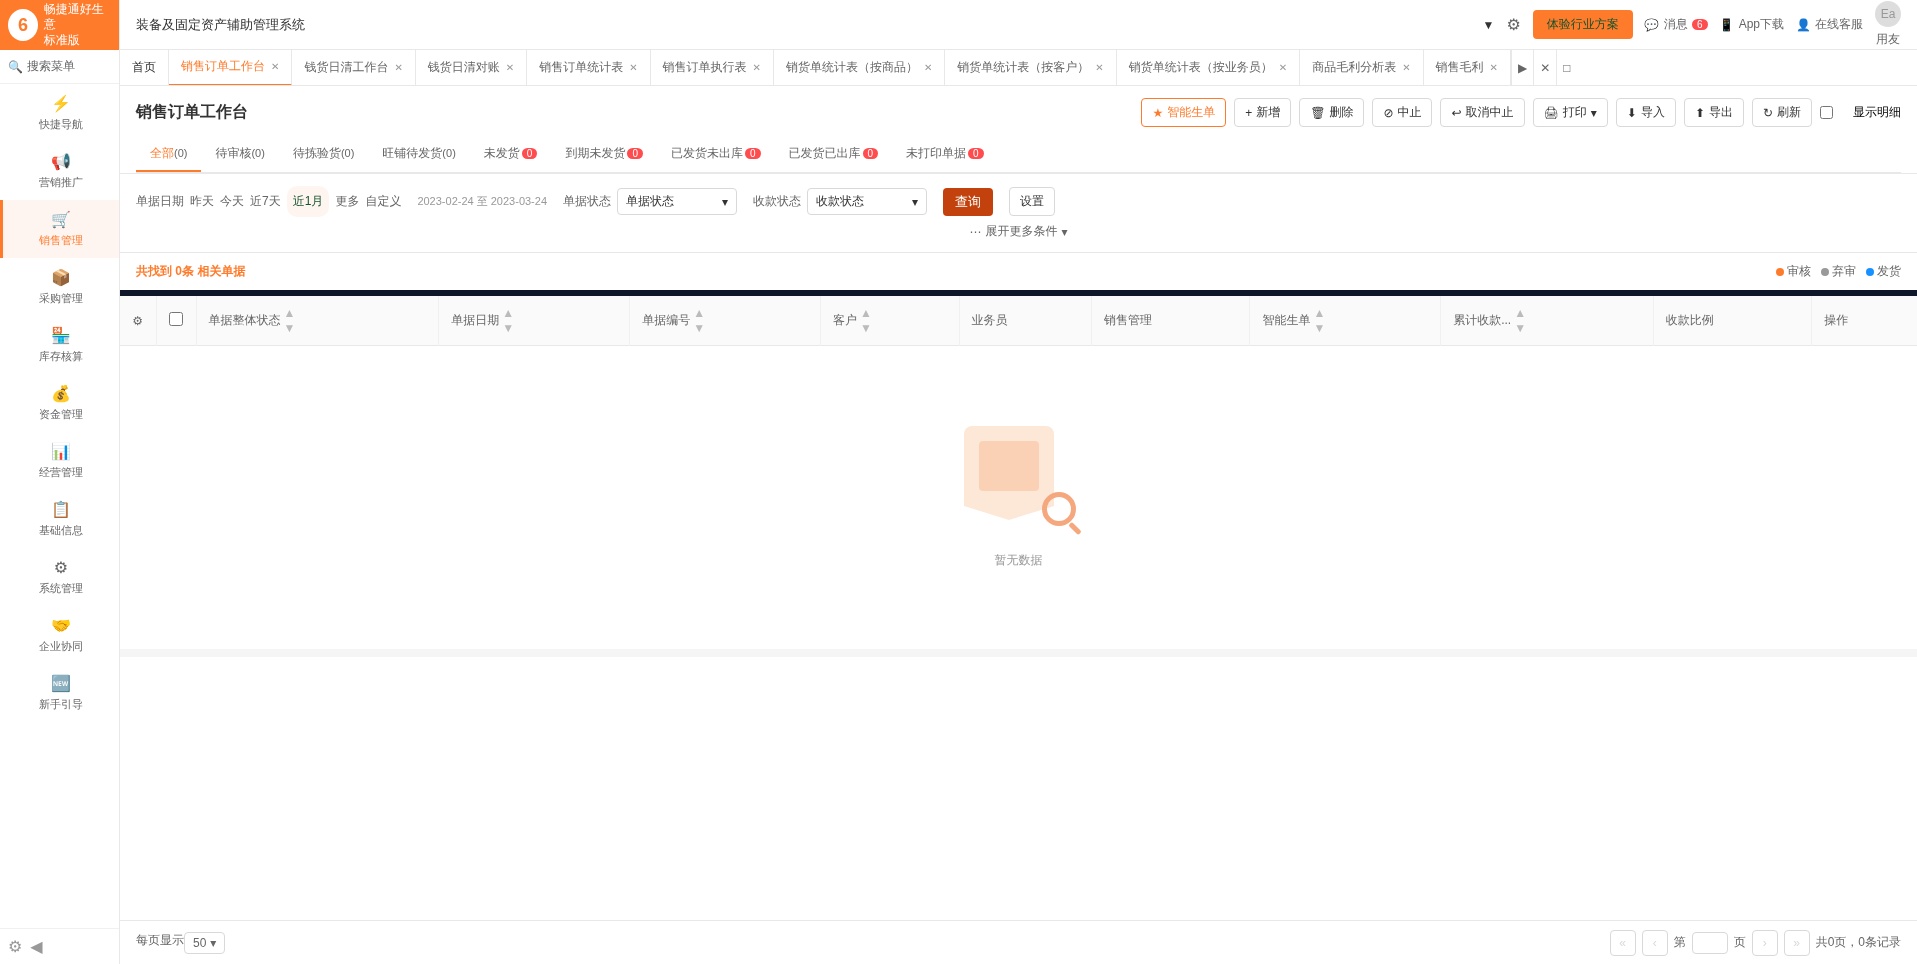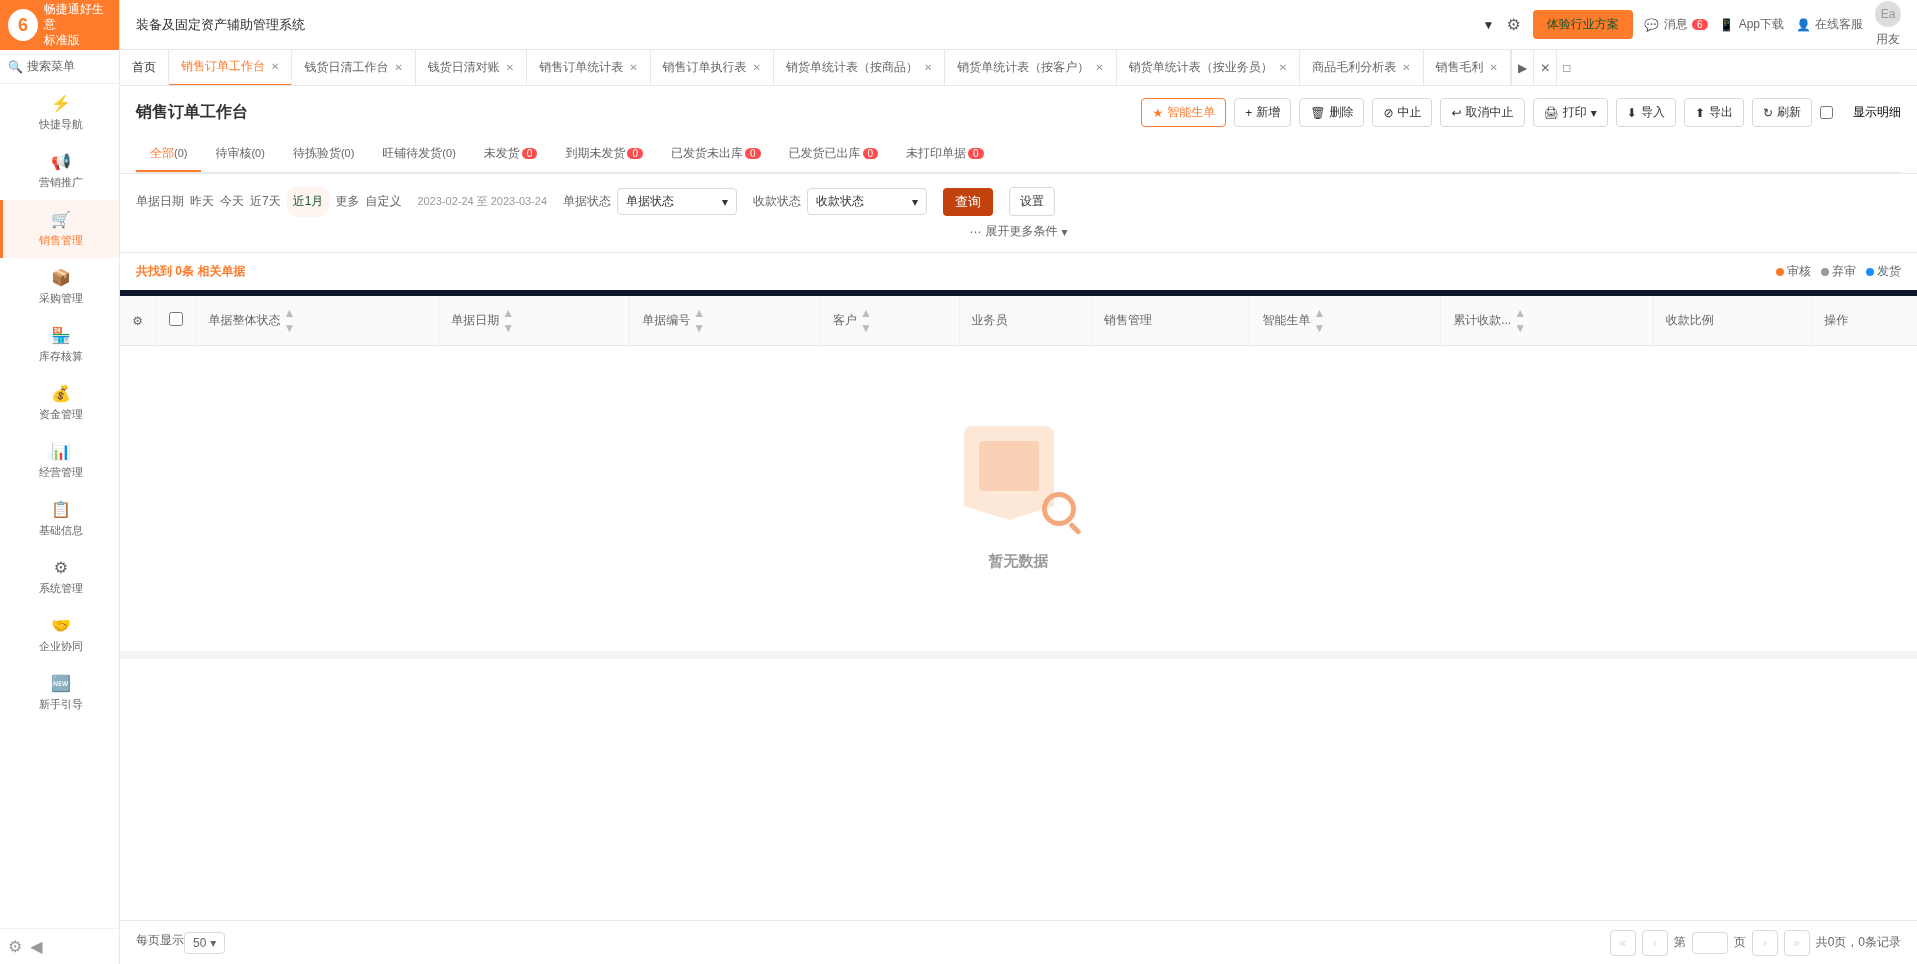--- a/index.html
+++ b/index.html
@@ -471,21 +471,21 @@
               <div class="empty-state">
 
                 <div style="position:relative;width:130px;height:110px;margin-bottom:16px;">
                   <div style="width:90px;height:80px;background:#fde8d8;border-radius:8px 8px 0 0;position:absolute;left:10px;top:0;display:flex;align-items:center;justify-content:center;">
                     <div style="width:60px;height:50px;background:#f9c8a8;border-radius:4px;opacity:0.7;"></div>
                   </div>
                   <div style="width:0;height:0;border-left:45px solid transparent;border-right:45px solid transparent;border-top:14px solid #fde8d8;position:absolute;left:10px;top:80px;"></div>
                   <div style="width:34px;height:34px;border:5px solid #f5a87e;border-radius:50%;position:absolute;right:8px;bottom:10px;"></div>
                   <div style="width:14px;height:5px;background:#f5a87e;position:absolute;right:2px;bottom:5px;transform:rotate(45deg);border-radius:2px;"></div>
                 </div>
-                <span style="color:#999;font-size:15px;font-weight:bold;">暂无数据</span>
+                <span style="color:#999;font-size:12px;">暂无数据</span>
               </div>
             </td>
           </tr>
         </tbody>
       </table>
 
       <div style="height:8px;background:#f5f5f5;position:sticky;bottom:0;"></div>
     </div>
 
     <div class="pagination-bar">

